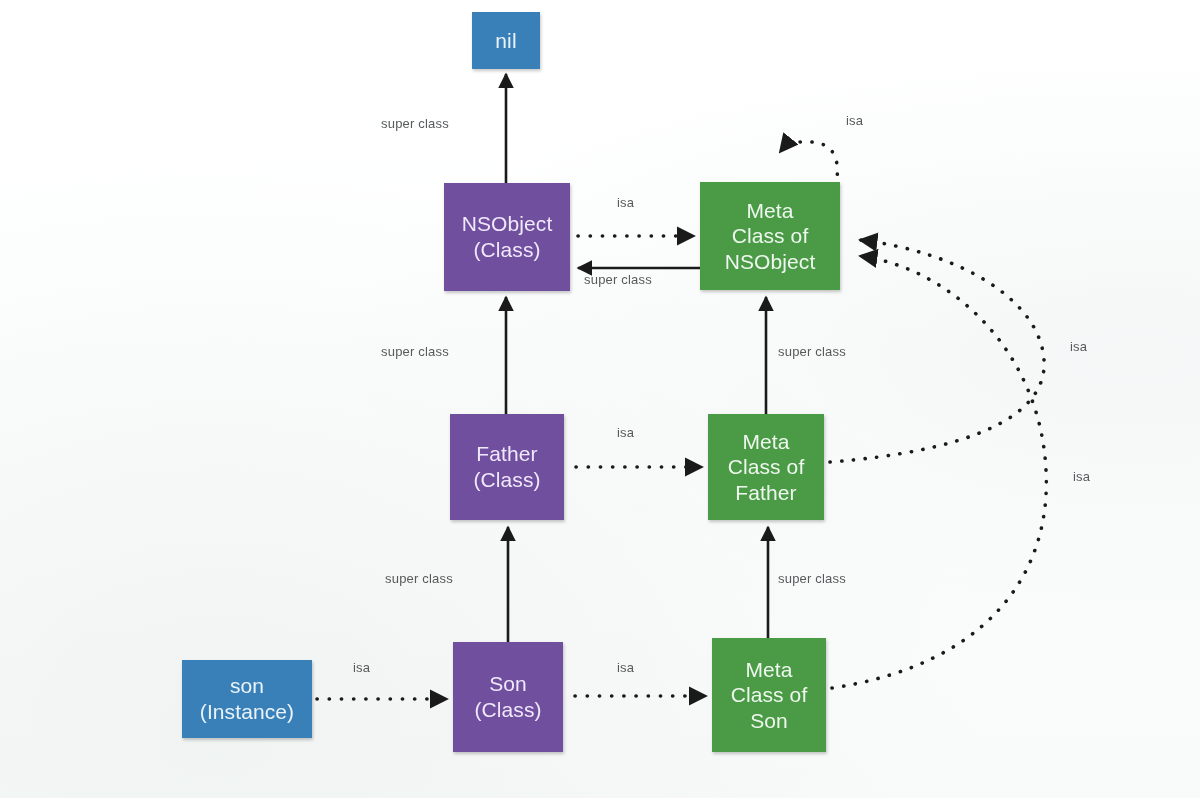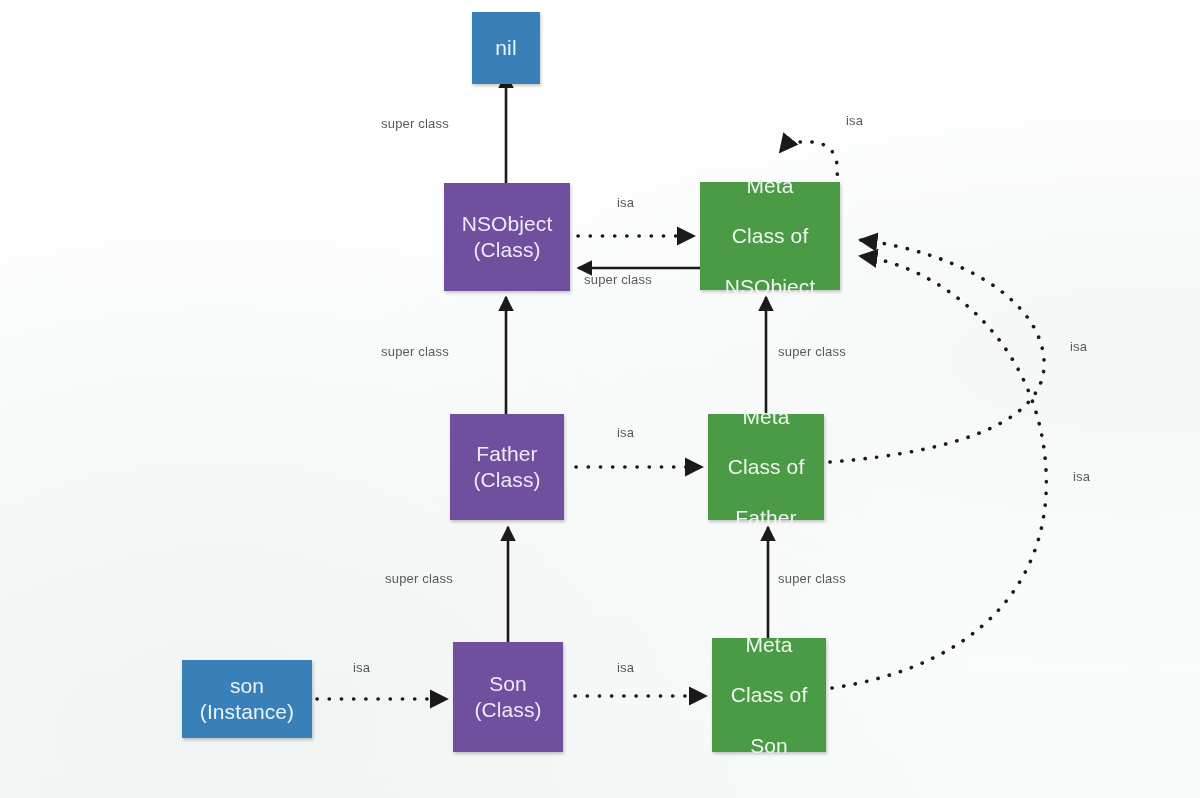--- a/index.html
+++ b/index.html
@@ -46,21 +46,21 @@
     text-align: center;
     color: #ffffff;
     line-height: 1.22;
     letter-spacing: 0.1px;
     box-shadow: 1px 2px 3px rgba(0,0,0,0.22);
   }
   .node .ln { display: block; white-space: nowrap; }
 
   .node.blue   { background: #3a80b8; font-size: 21px; }
   .node.purple { background: #6f4f9e; font-size: 21px; }
-  .node.green  { background: #4a9a46; font-size: 21px; gap: 25px; }
+  .node.green  { background: #4a9a46; font-size: 21px; }
 
   .node.blue .ln   { color: #eaf3fa; }
   .node.purple .ln { color: #f0e8fb; }
   .node.green .ln  { color: #eef8ee; }
 
   .edge-label {
     position: absolute;
     font-size: 13px;
     color: #58595b;
     white-space: nowrap;
@@ -130,21 +130,21 @@
      Meta Class of Father --&gt;
     <line x1="768" y1="638" x2="768" y2="527" stroke="#1a1a1a" stroke-width="2.6" marker-end="url(#arrowSolid)"></line>
 
      Meta Class of NSObject (lower long curve) --&gt;
     <path d="M 832 688 C 980 666 1052 580 1046 470 C 1040 350 950 268 860 256" fill="none" stroke="#1a1a1a" stroke-width="3.6" stroke-linecap="round" stroke-dasharray="0.2 11.5" marker-end="url(#arrowDot)"></path>
 
      Son (Class) --&gt;
     <line x1="317" y1="699" x2="447" y2="699" stroke="#1a1a1a" stroke-width="3.6" stroke-linecap="round" stroke-dasharray="0.2 12" marker-end="url(#arrowDot)"></line>
   </svg>
 
-  <div class="node blue" style="left:472px; top:12px; width:68px; height:72px;">
+  <div class="node blue" style="left:472px; top:12px; width:68px; height:57px;">
     <span class="ln">nil</span>
   </div>
 
   <div class="node purple" style="left:444px; top:183px; width:126px; height:108px;">
     <span class="ln">NSObject</span>
     <span class="ln">(Class)</span>
   </div>
 
   <div class="node green" style="left:700px; top:182px; width:140px; height:108px;">
     <span class="ln">Meta</span>

